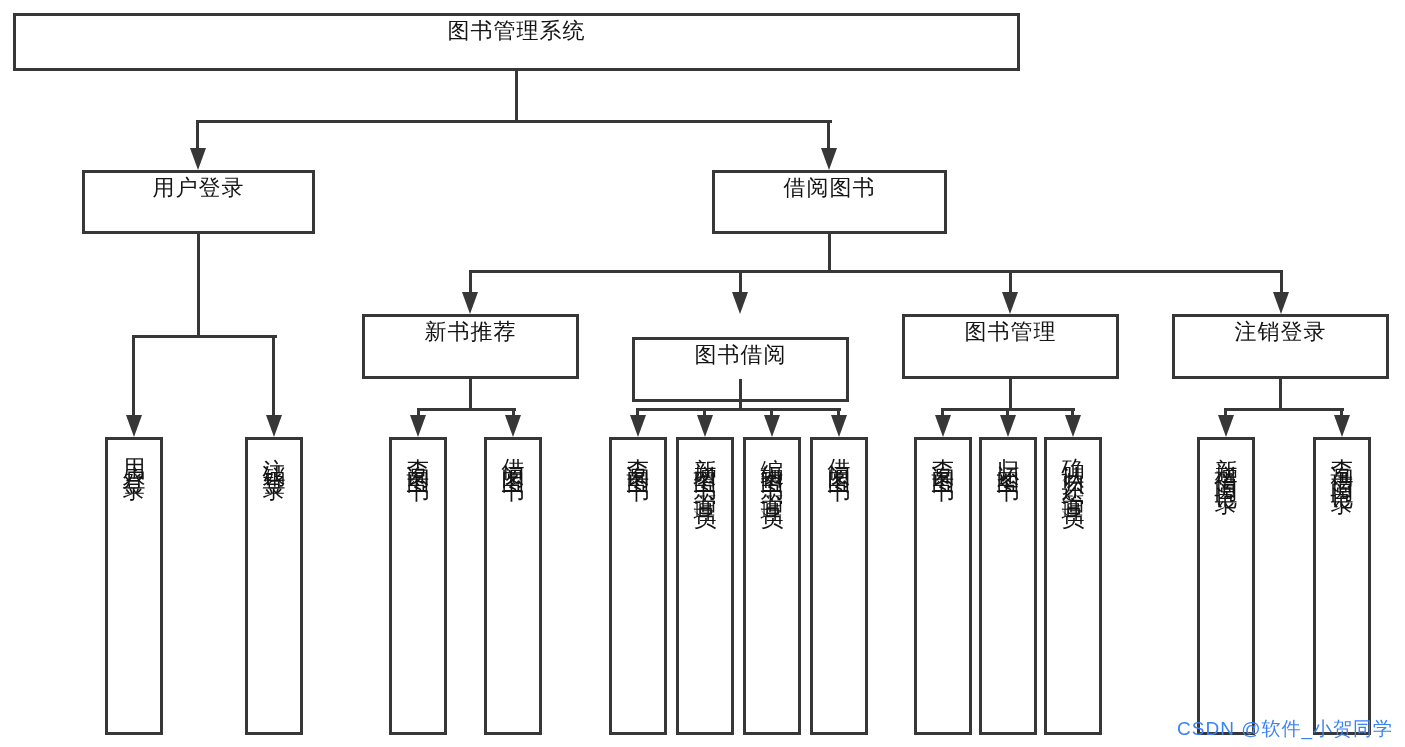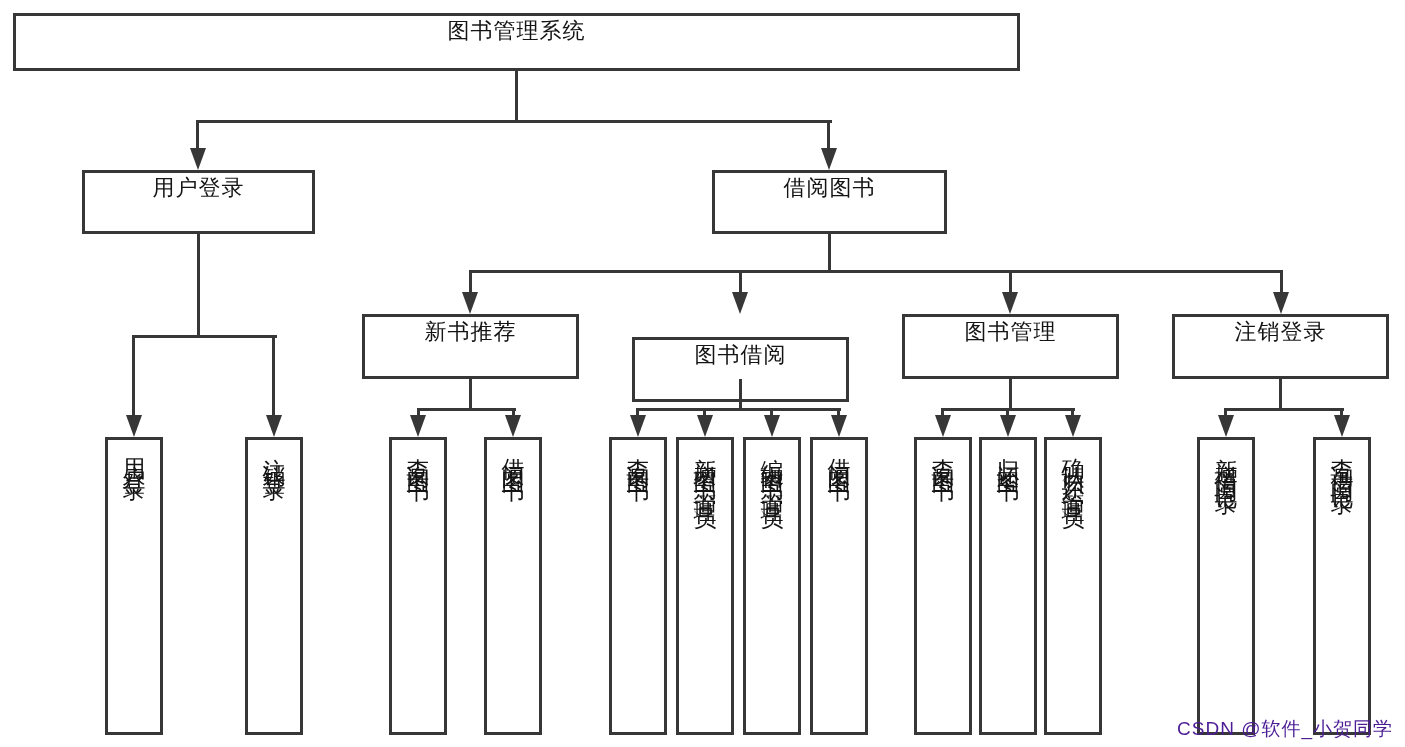--- a/index.html
+++ b/index.html
@@ -36,21 +36,21 @@
     width: 0; height: 0;
     border-left: 8px solid transparent;
     border-right: 8px solid transparent;
     border-top: 22px solid #373737;
   }
   #watermark {
     position: absolute;
     right: 12px;
     top: 716px;
     font-size: 19px;
-    color: #4c1d95;
+    color: #3b82f6;
     letter-spacing: 1px;
     white-space: nowrap;
     z-index: 5;
   }
 </style>
 </head>
 <body>
 
 <div id="stage">
 

